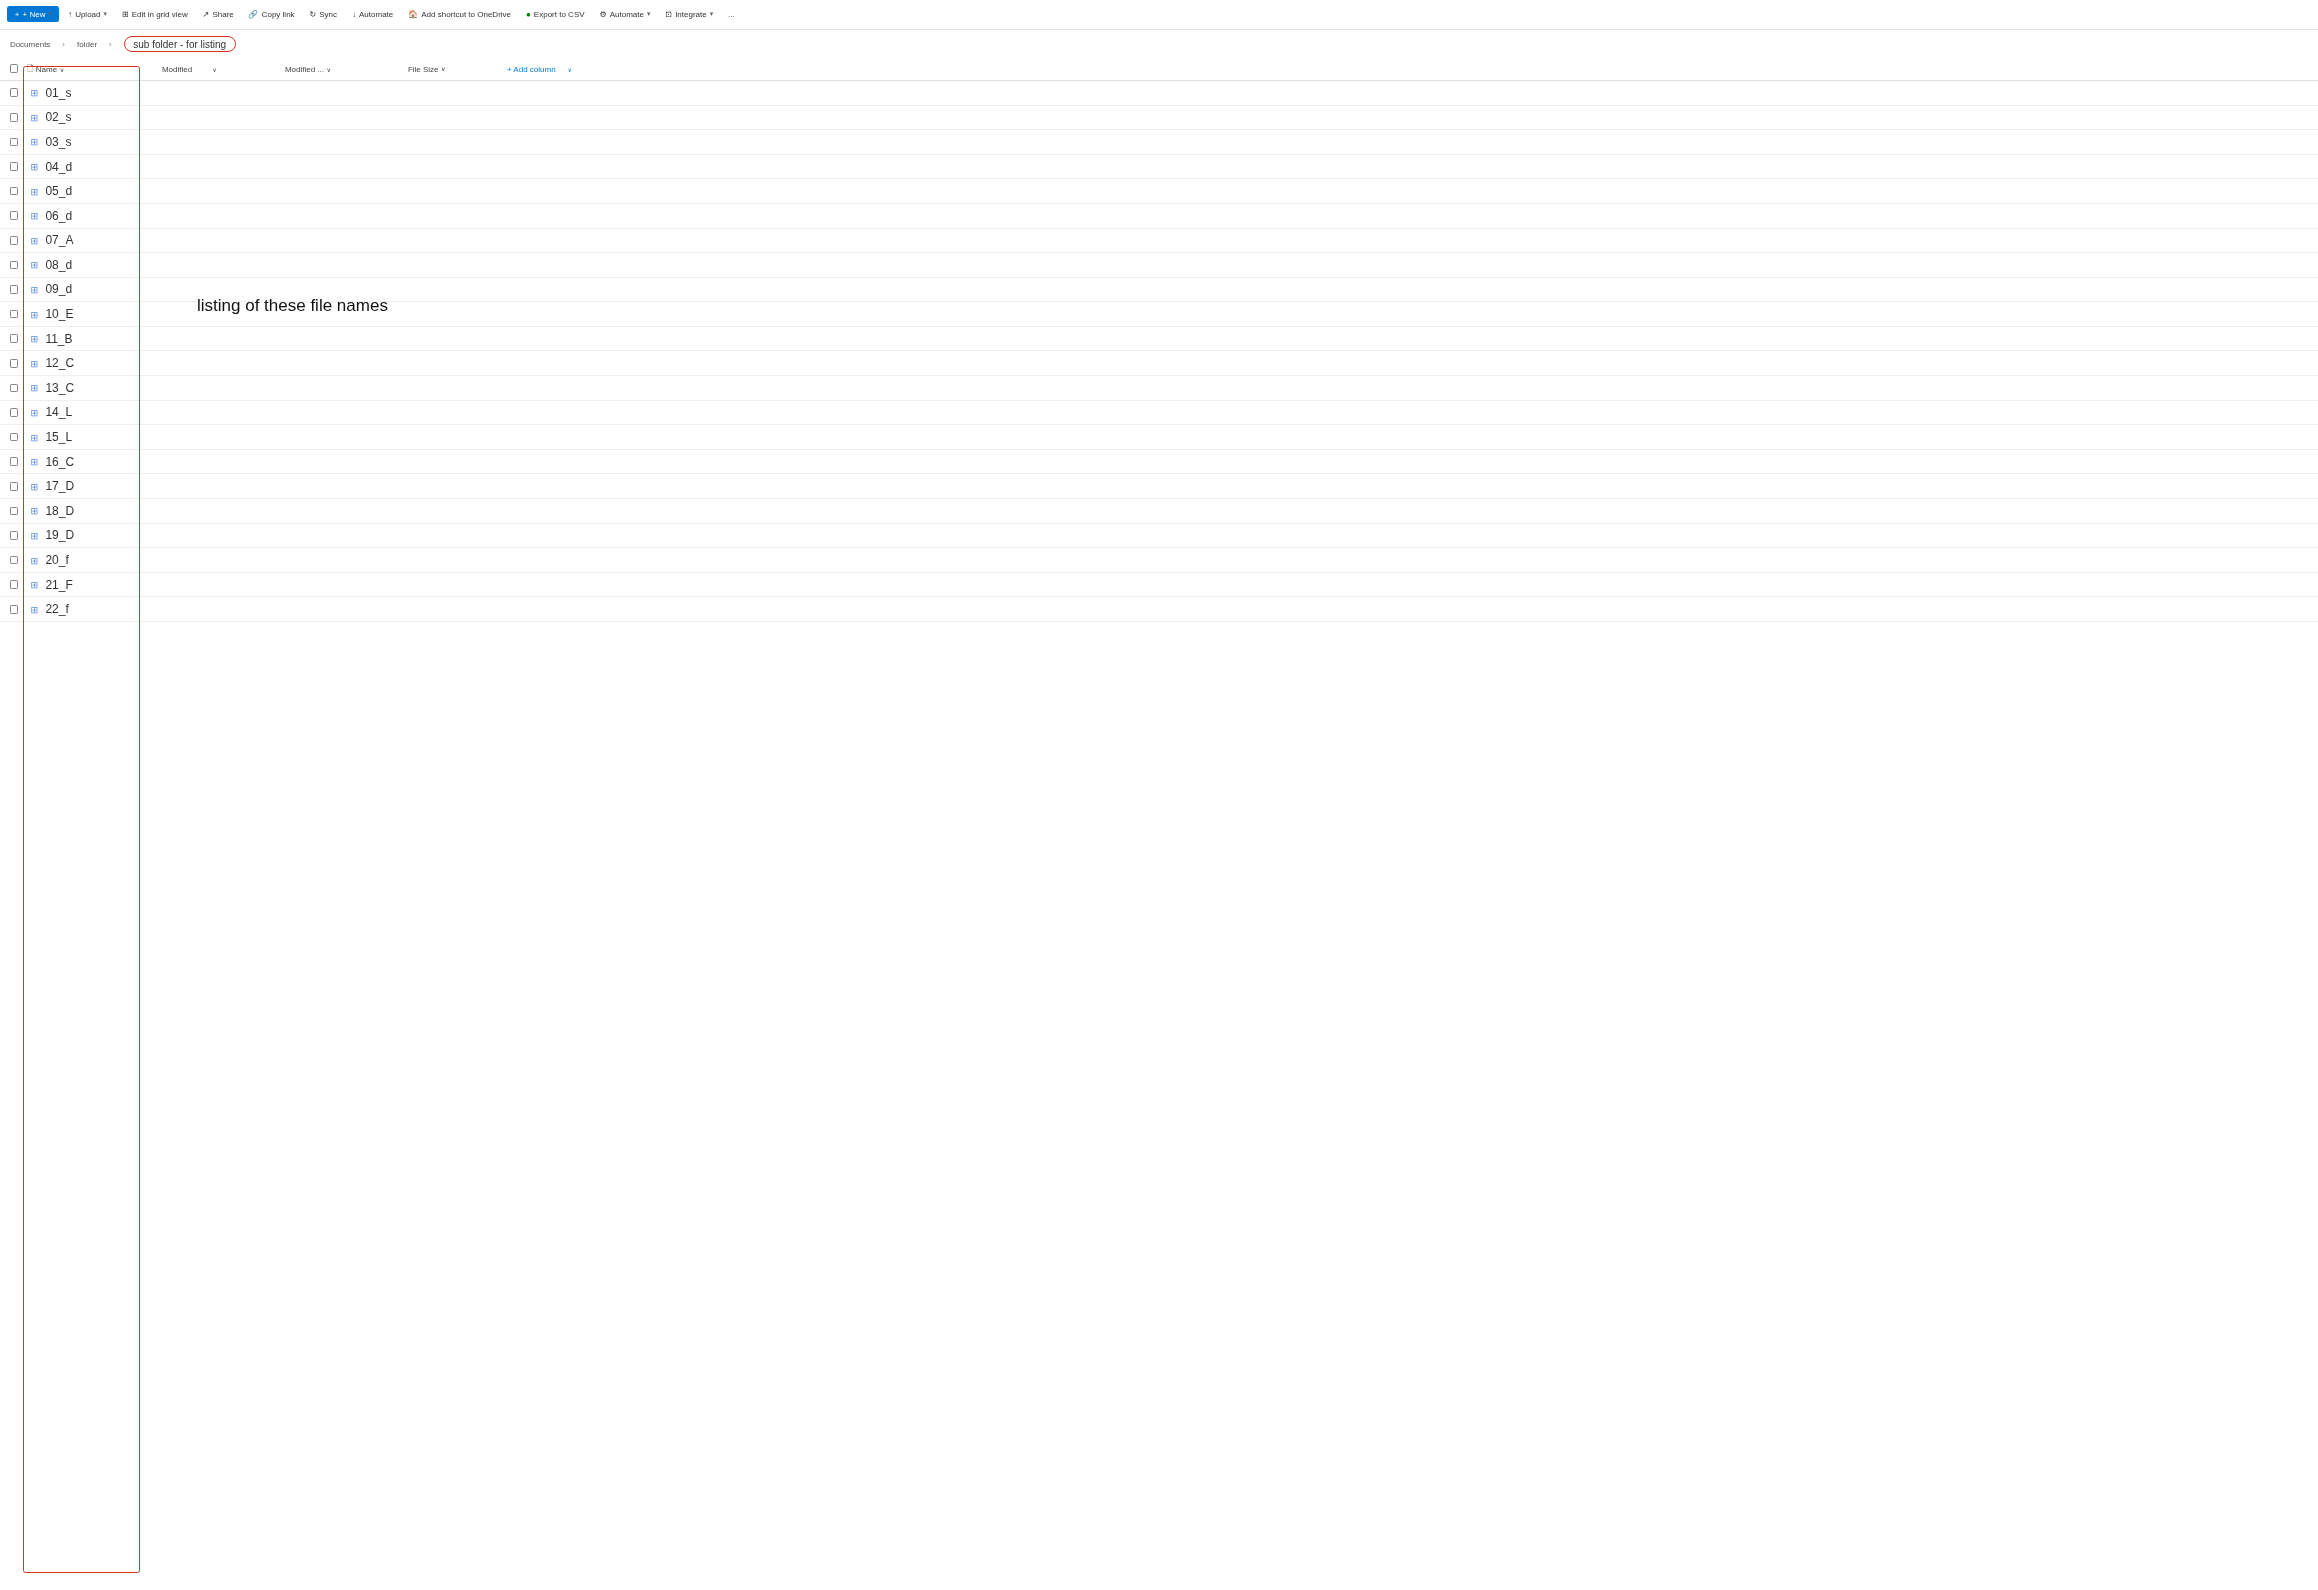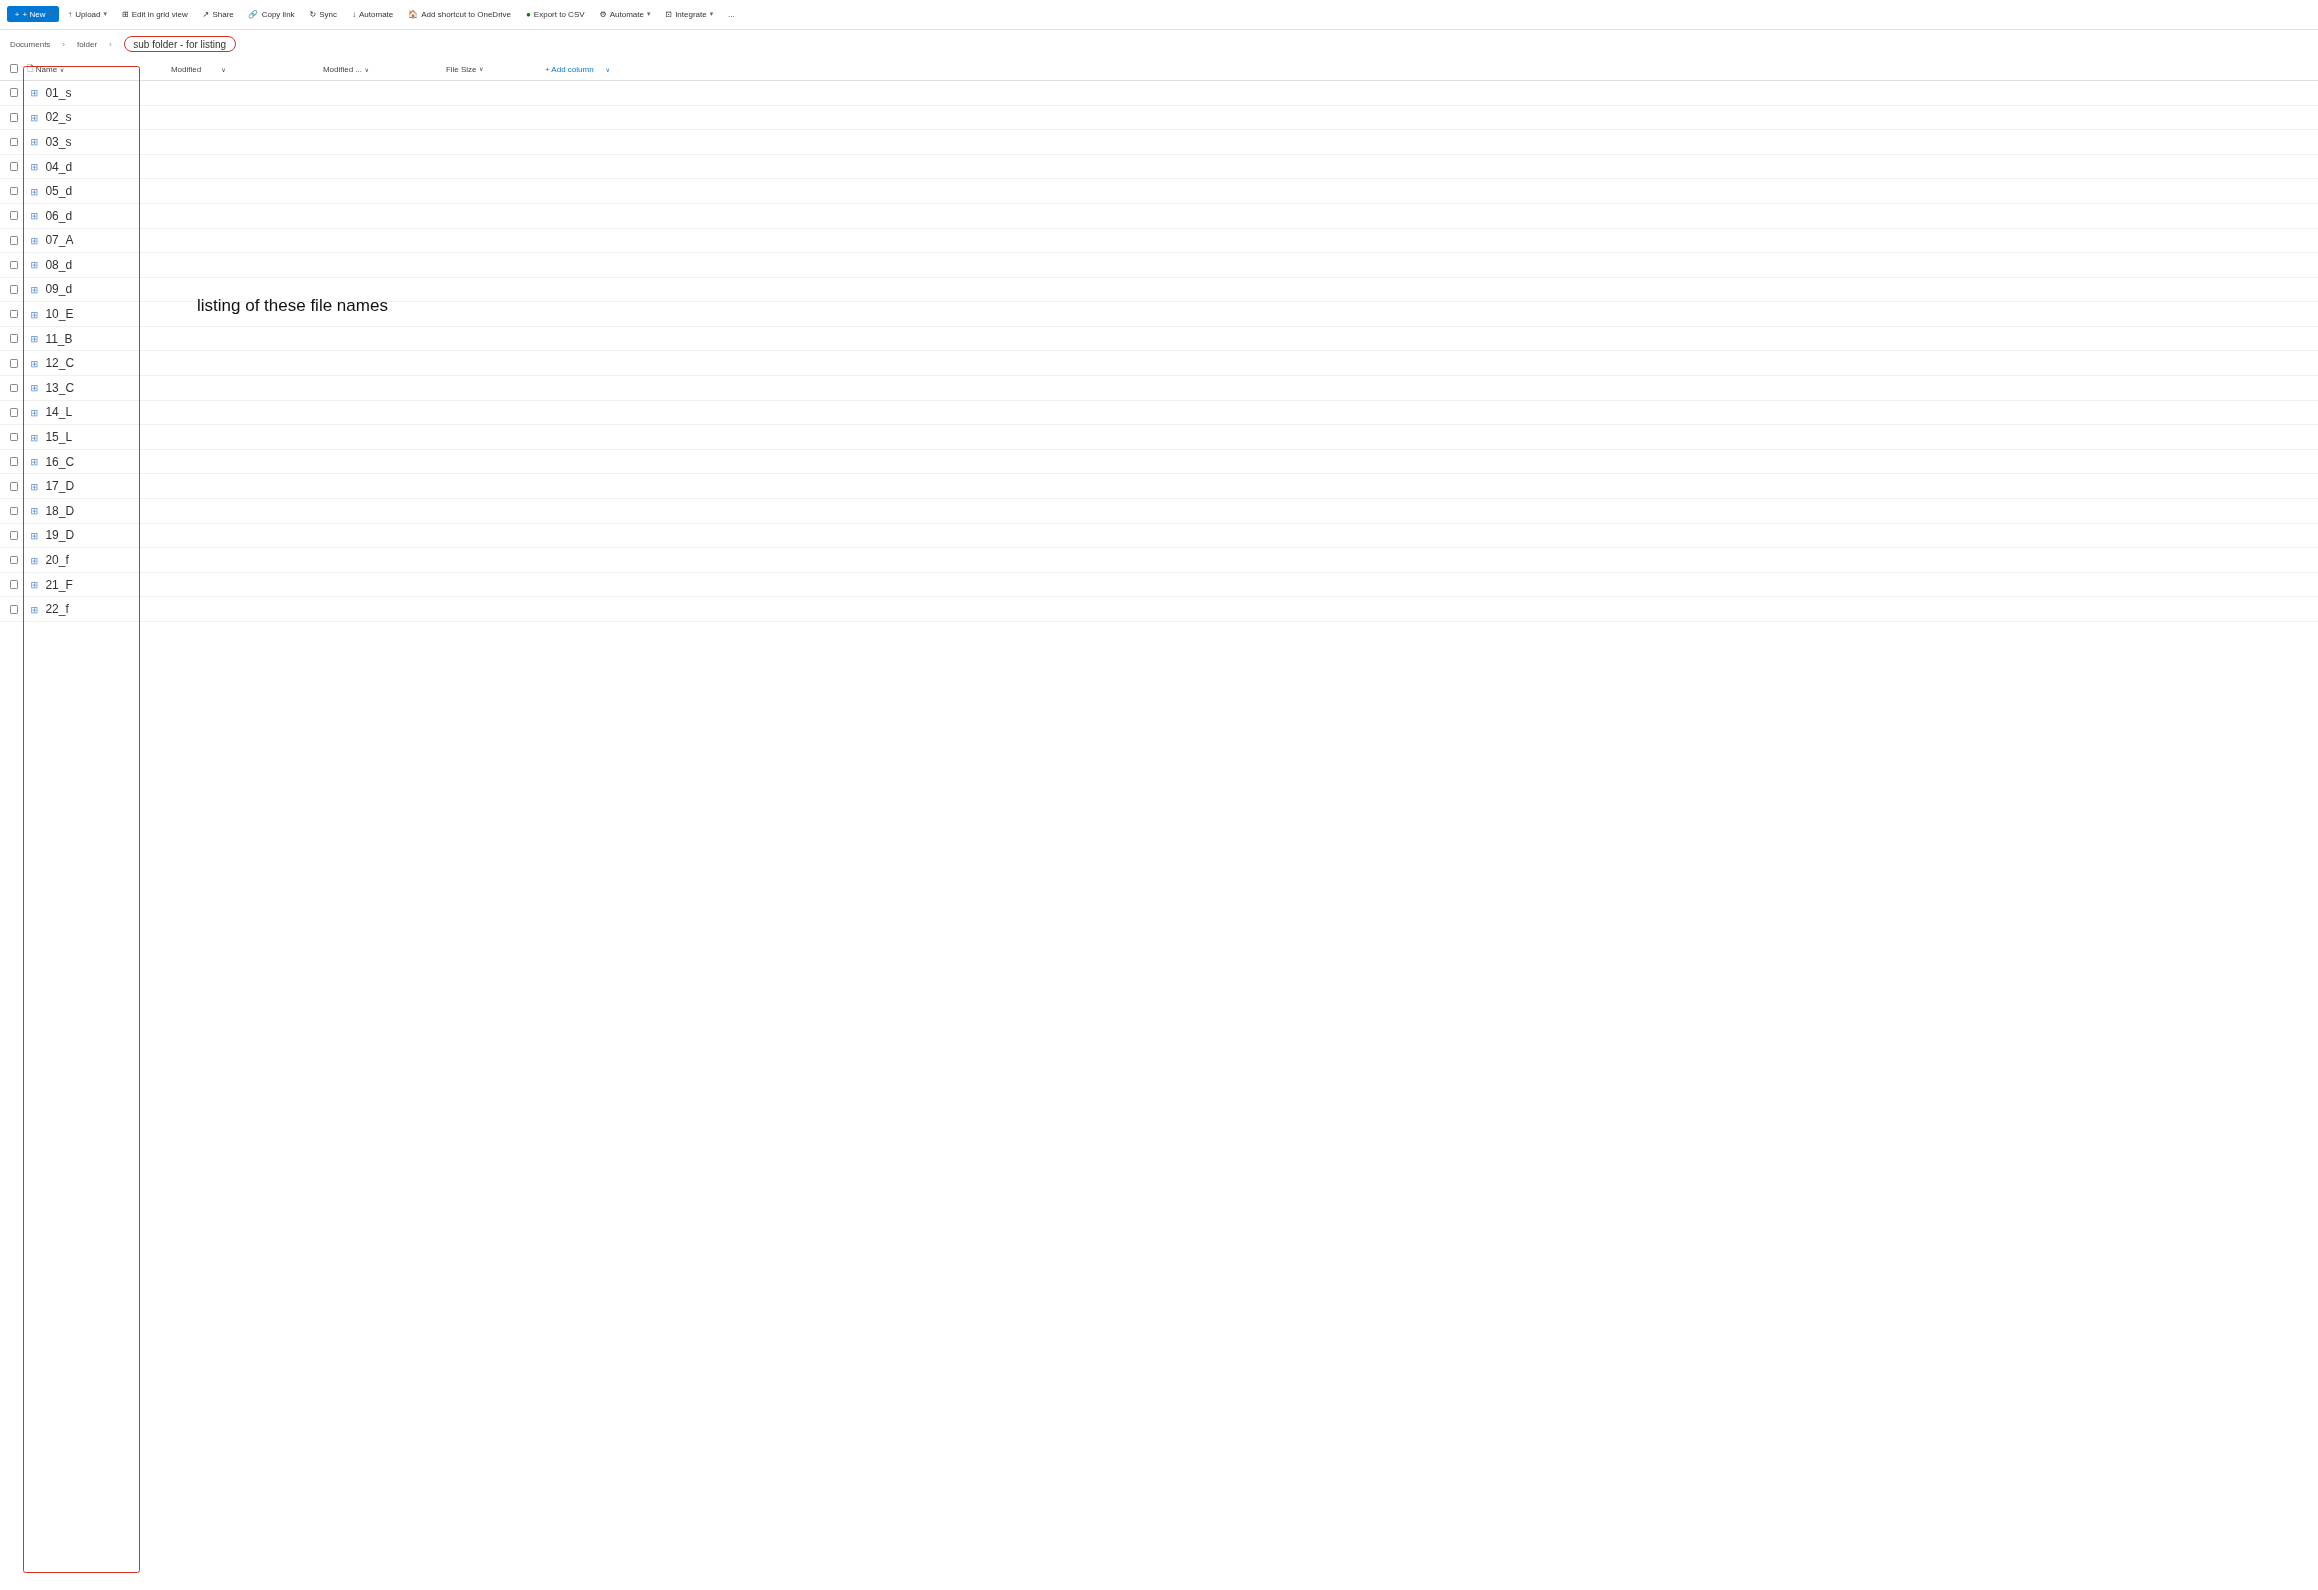--- a/index.html
+++ b/index.html
@@ -76,30 +76,28 @@
       width: 17px;
       min-width: 17px;
     }
     .col-modified {
       width: 123px;
       min-width: 123px;
       display: flex;
       align-items: center;
       gap: 20px;
       cursor: pointer;
-      margin-left: 9px;
     }
     .col-modified-by {
       width: 123px;
       min-width: 123px;
       display: flex;
       align-items: center;
       gap: 2.5px;
       cursor: pointer;
-      margin-left: 29px;
     }
     .col-filesize {
       width: 99px;
       min-width: 99px;
       display: flex;
       gap: 2.5px;
       cursor: pointer;
     }
     .col-add {
       display: flex;

